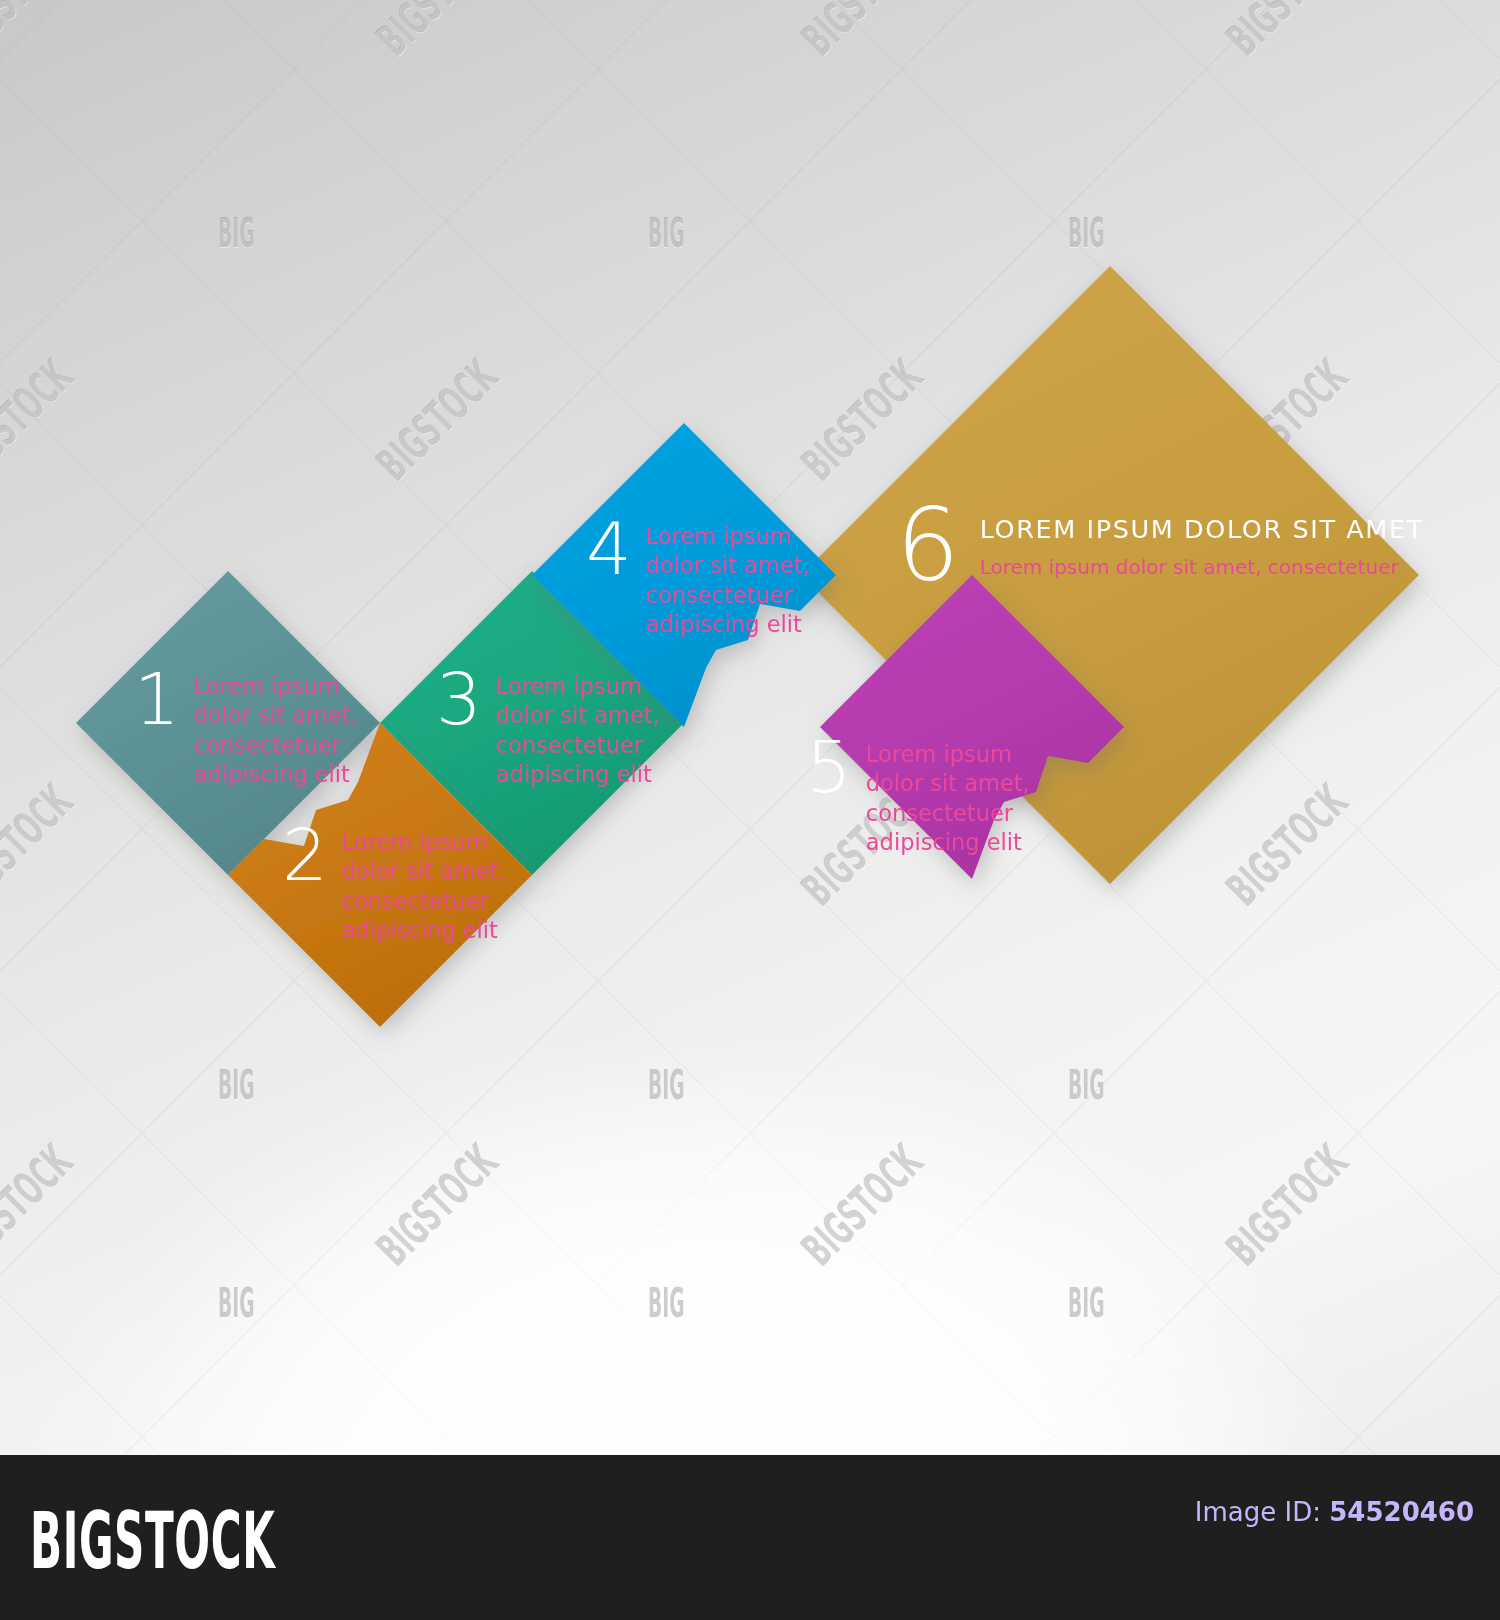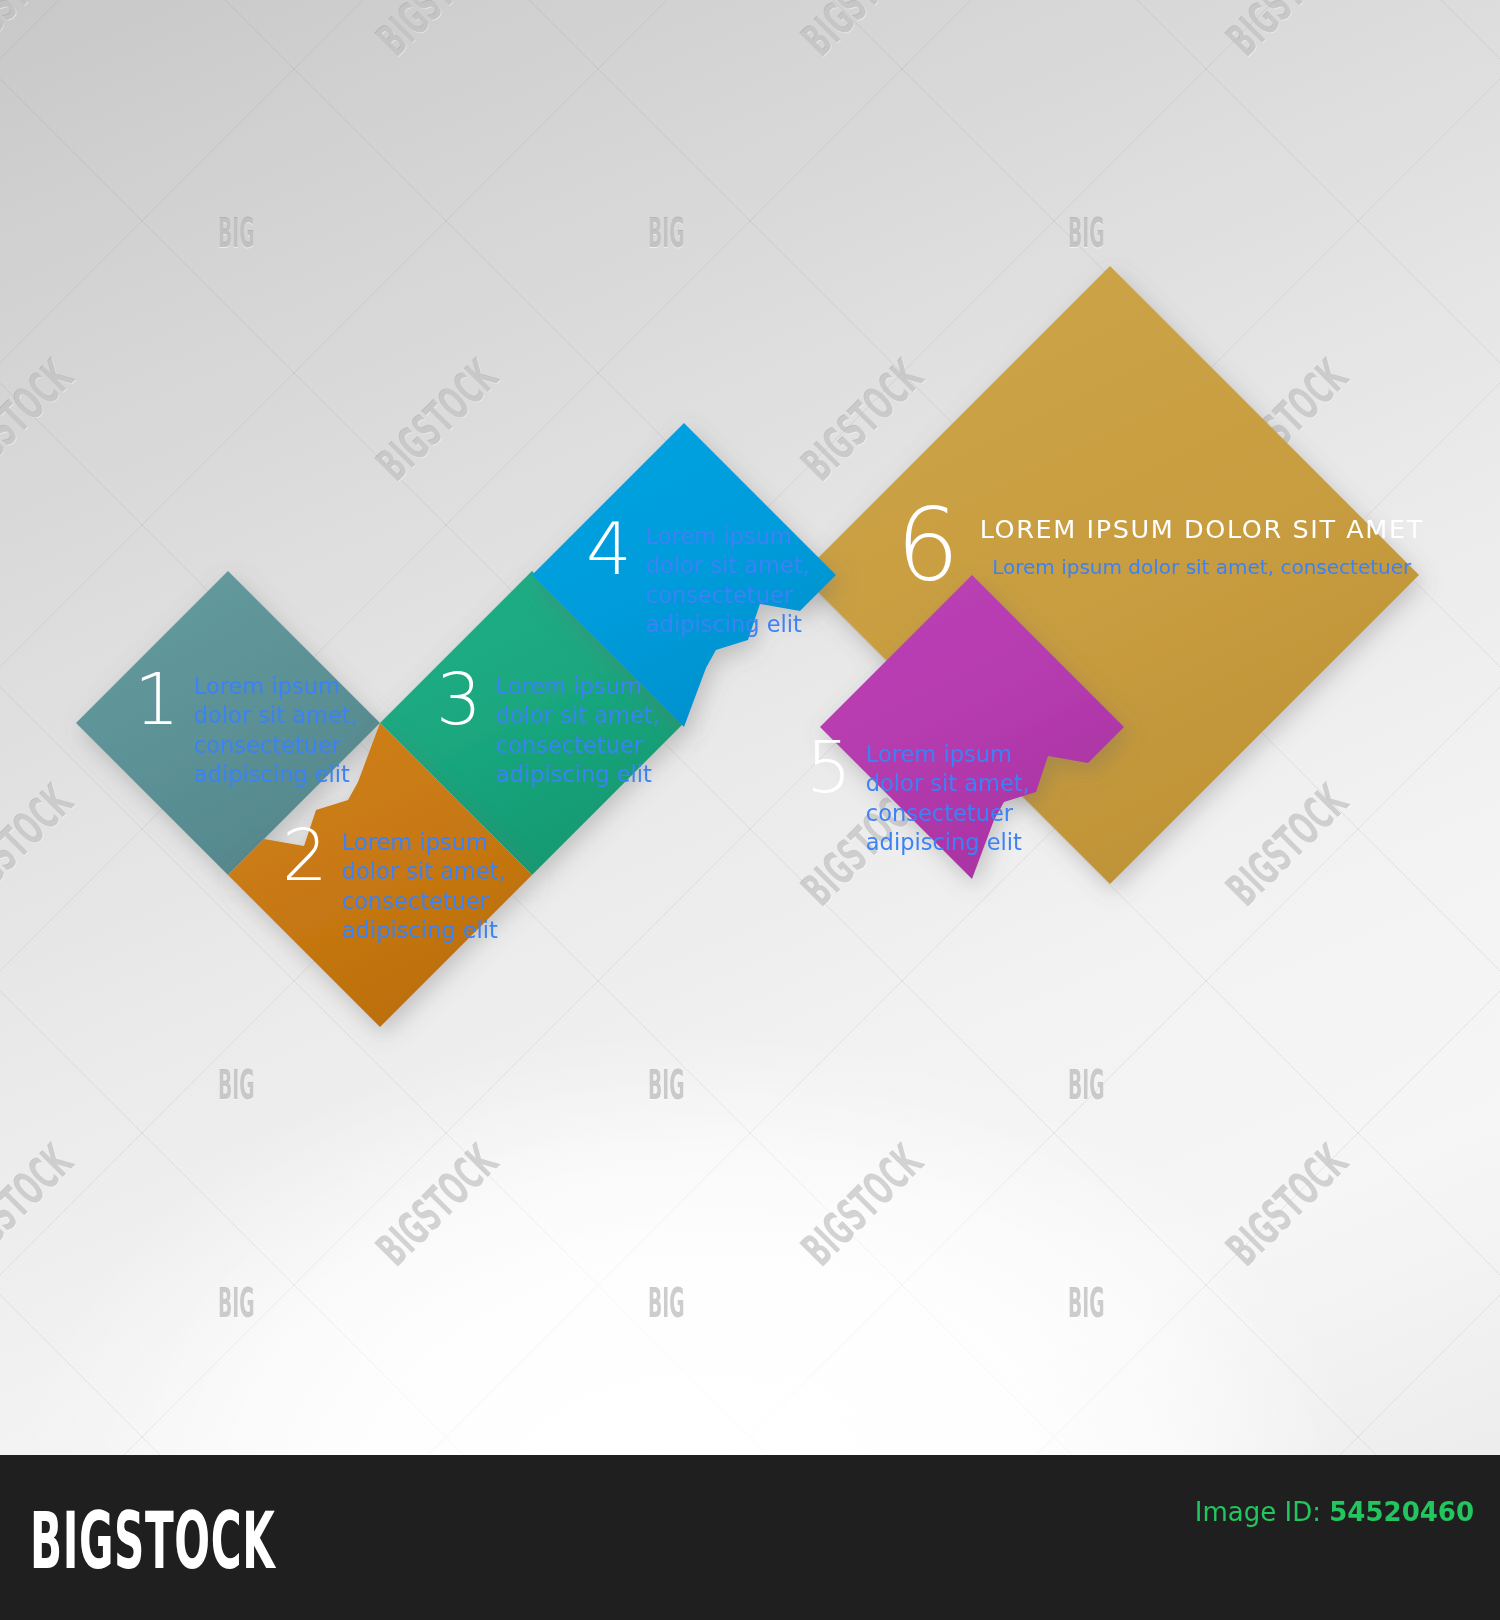--- a/index.html
+++ b/index.html
@@ -91,40 +91,40 @@
   .num {
     font-family: "DejaVu Sans", sans-serif;
     font-weight: 300;
     line-height: 0.92;
     color: #ffffff;
     flex: 0 0 auto;
   }
   .body {
     font-family: "DejaVu Sans", sans-serif;
     font-weight: 400;
-    color: #3b82f6;
+    color: #ec4899;
   }
   .body .ln { display: block; white-space: nowrap; }
 
   
   .p-small .num { font-size: 72px; margin-right: 14px; margin-top: -6px; }
   .p-small .body { font-size: 22.5px; line-height: 1.30; }
 
   
   .p-large .num { font-size: 100px; margin-right: 20px; margin-top: -14px; }
   .p-large .head {
     font-family: "DejaVu Sans", sans-serif;
     font-weight: 400;
     font-size: 25.5px;
     letter-spacing: 1.6px;
     line-height: 1.2;
     margin-bottom: 9px;
     white-space: nowrap;
   }
-  .p-large .body { font-size: 20px; line-height: 1.34; text-align: center; }
+  .p-large .body { font-size: 20px; line-height: 1.34; }
 
   
   .footer {
     position: absolute;
     left: 0; top: 1455px;
     width: 1500px;
     height: 165px;
     background: #1f1f1f;
   }
   .logo {
@@ -139,21 +139,21 @@
     transform: scaleX(0.60);
     transform-origin: left top;
     white-space: nowrap;
     line-height: 1;
   }
   .meta {
     position: absolute;
     right: 26px;
     top: 38px;
     text-align: right;
-    color: #22c55e;
+    color: #c4b5fd;
     font-family: "DejaVu Sans", sans-serif;
     line-height: 1.5;
   }
   .meta .row1 { font-size: 26px; }
   .meta .row1 b { font-weight: 700; }
   .meta .row2 { font-size: 26px; }
 </style>
 </head>
 <body>
 

